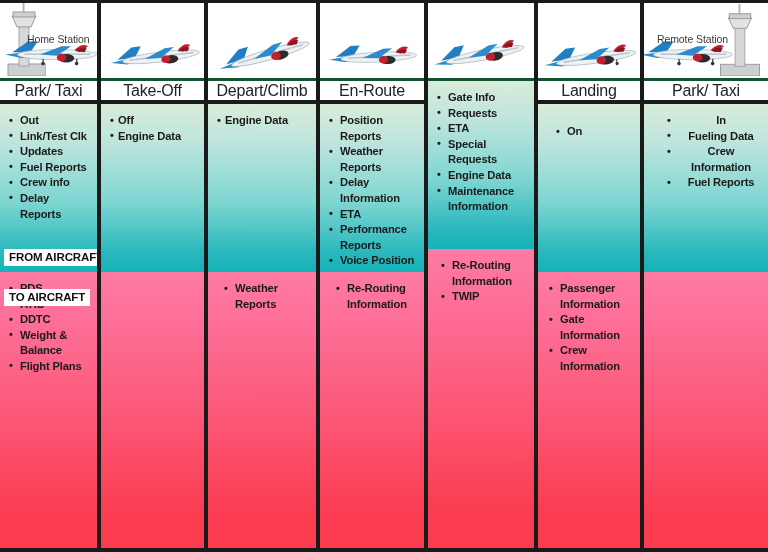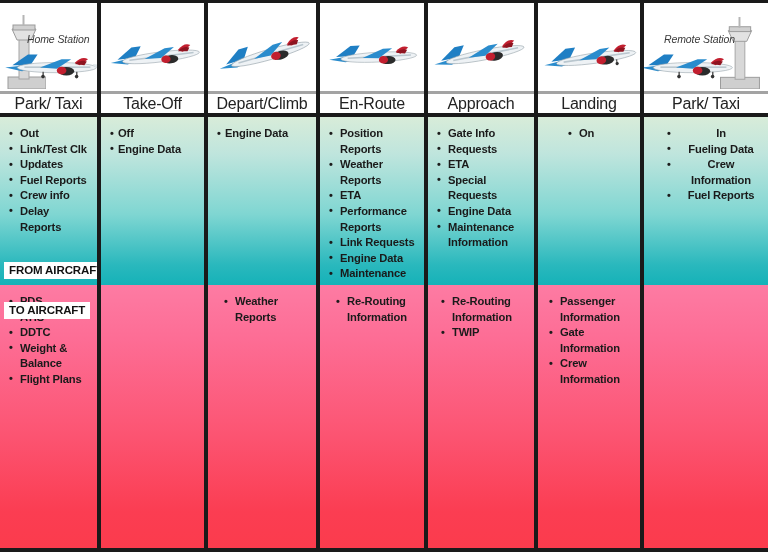--- a/index.html
+++ b/index.html
@@ -35,38 +35,37 @@
     flex-direction: column;
     border-right: 4px solid #1a1a1a;
     box-sizing: border-box;
     overflow: hidden;
   }
   .col:last-child { border-right: none; }
 
   
   .imgcell {
     position: relative;
-    height: 94px;
+    height: 81px;
     background: #ffffff;
-    border-bottom: 3px solid #a3a3a3;
+    border-bottom: 3px solid #14532d;
     box-sizing: border-box;
     overflow: hidden;
-    font-style: italic;
   }
   .station-label {
     position: absolute;
     font-size: 10.5px;
     color: #3a3a3a;
     font-family: "Liberation Sans", sans-serif;
     letter-spacing: -0.1px;
     white-space: nowrap;
     z-index: 4;
   }
   .station-label.home { left: 27px; top: 33px; }
-  .station-label.remote { left: 20px; top: 33px; }
+  .station-label.remote { left: 13px; top: 33px; }
 
   
   .tower {
     position: absolute;
     bottom: 2px;
     z-index: 2;
   }
   .tower.home { left: 0px; }
   .tower.remote { right: 6px; }
 
@@ -305,23 +304,24 @@
           </g>
         </svg>
       </div>
       <div class="titlecell">
         <span>En-Route</span>
       </div>
       <div class="fromcell">
         <ul class="items">
           <li>Position Reports</li>
           <li>Weather Reports</li>
+          <li>Delay Information</li>
           <li>ETA</li>
           <li>Performance Reports</li>
-          <li>Link Requests</li>
+          <li>Voice Position</li>
           <li>Engine Data</li>
           <li>Maintenance Information</li>
 
         </ul>
       </div>
       <div class="tocell">
         <ul class="items lower" style="padding-left:16px;">
           <li>Re-Routing Information</li>
         </ul>
       </div>
@@ -335,23 +335,20 @@
             <path d="M2 44 L36 40 L58 44 L30 50 Z" fill="#2a8ccd"></path>
             <ellipse cx="88" cy="44" rx="66" ry="8.5" fill="#eef2f5" stroke="#9aa6ad" stroke-width="1"></ellipse>
             <rect x="34" y="42" width="110" height="2.6" fill="#b9c6ce"></rect>
             <path d="M60 44 L96 30 L112 30 L88 46 Z" fill="#2a8ccd"></path>
             <ellipse cx="104" cy="50" rx="13" ry="7" fill="#2b2b2b"></ellipse>
             <ellipse cx="96" cy="49" rx="8" ry="6.5" fill="#c21f2f"></ellipse>
             <path d="M118 36 q12 -12 22 -6 q-8 6 -14 10 Z" fill="#c21f2f"></path>
             <path d="M118 38 q10 -8 20 -4 l-4 6 Z" fill="#8e1420"></path>
           </g>
         </svg>
-      </div>
-      <div class="titlecell">
-        <span>Approach</span>
       </div>
       <div class="fromcell">
         <ul class="items">
           <li>Gate Info</li>
           <li>Requests</li>
           <li>ETA</li>
           <li>Special Requests</li>
           <li>Engine Data</li>
           <li>Maintenance Information</li>
         </ul>
@@ -379,21 +376,21 @@
             <path d="M118 38 q10 -8 20 -4 l-4 6 Z" fill="#8e1420"></path>
             <rect x="120" y="51" width="2" height="6" fill="#5a5a5a"></rect>
             <circle cx="121" cy="58" r="2.6" fill="#333"></circle>
           </g>
         </svg>
       </div>
       <div class="titlecell">
         <span>Landing</span>
       </div>
       <div class="fromcell">
-        <ul class="items" style="padding-left:30px;">
+        <ul class="items" style="padding-left:18px;margin-top:11px;">
           <li>On</li>
         </ul>
       </div>
       <div class="tocell">
         <ul class="items lower" style="padding-left:11px;">
           <li>Passenger Information</li>
           <li>Gate Information</li>
           <li>Crew Information</li>
         </ul>
       </div>

